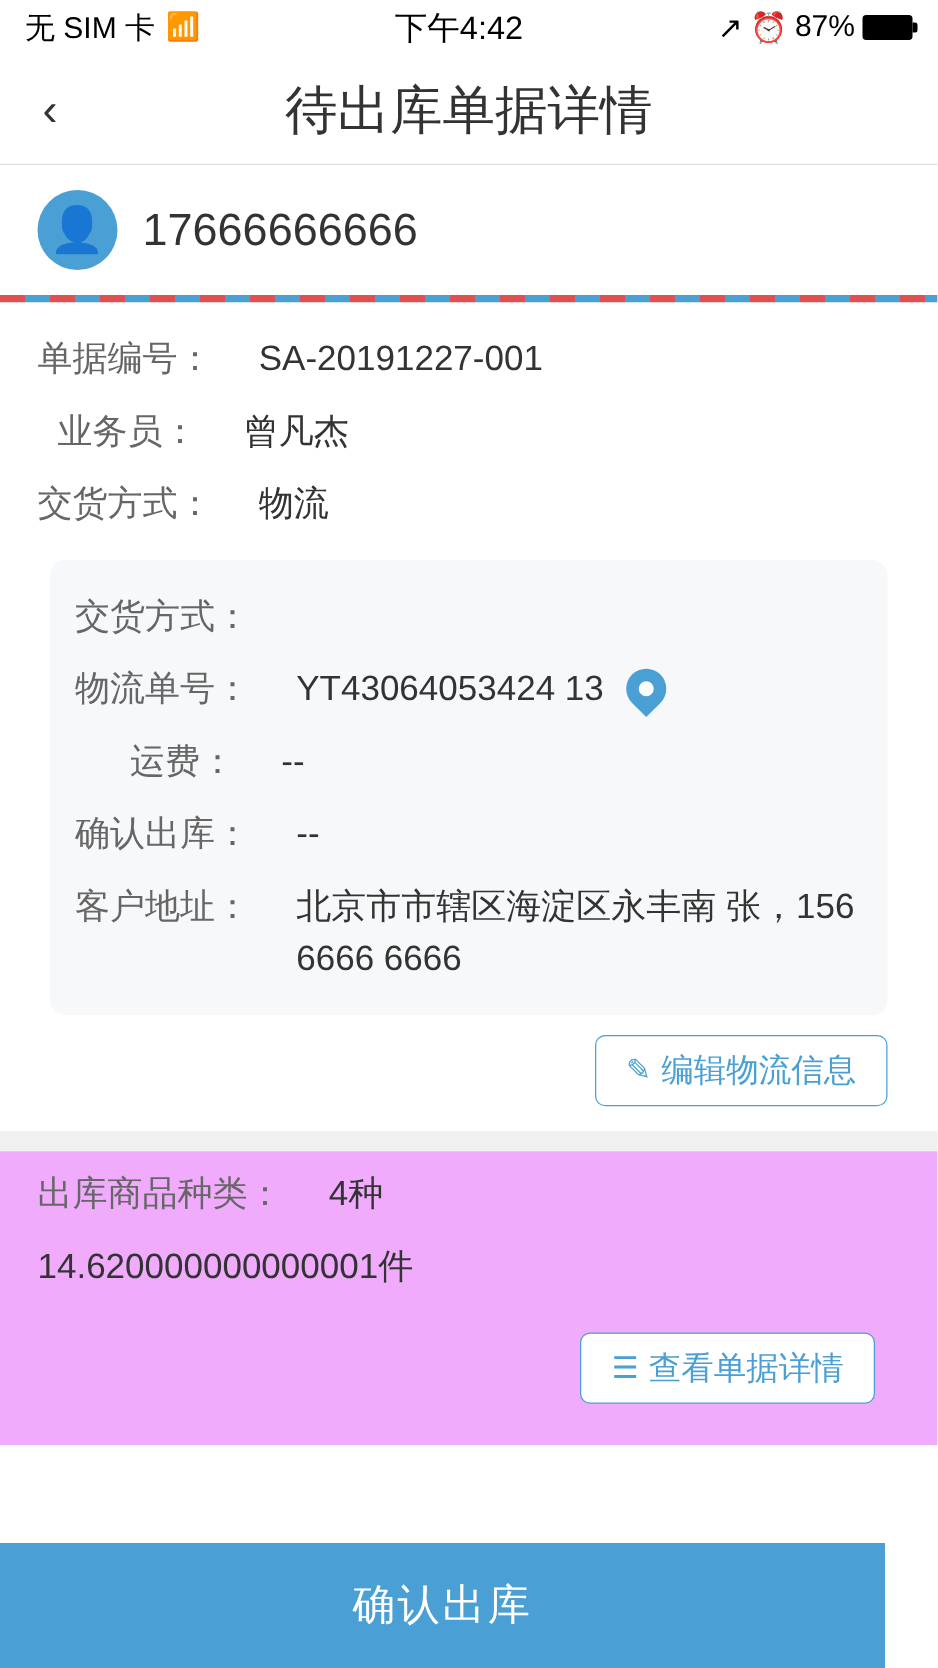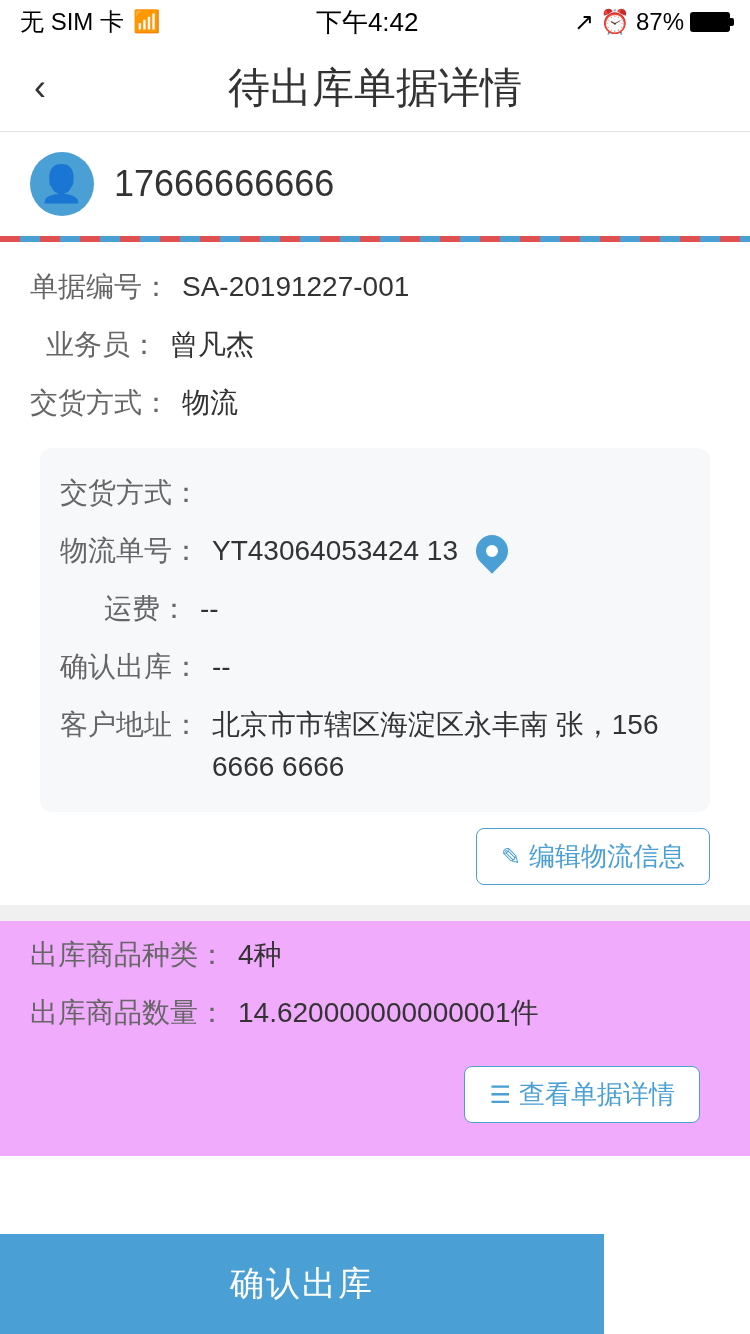--- a/index.html
+++ b/index.html
@@ -115,20 +115,21 @@
       background: #fff;
       padding: 24px 30px;
     }
 
     .field-row {
       display: flex;
       align-items: flex-start;
       margin-bottom: 16px;
       font-size: 28px;
       line-height: 1.5;
+      gap: 25px;
     }
     .field-row:last-child { margin-bottom: 0; }
     .field-label {
       color: #666;
       min-width: 140px;
       text-align: right;
       flex-shrink: 0;
       padding-right: 12px;
     }
     .field-value {
@@ -219,21 +220,21 @@
     
     .white-space {
       background: #fff;
       flex: 1;
     }
 
     
     .confirm-btn-wrap {
       position: fixed;
       bottom: 0;
-      width: 604px;
+      width: 708px;
       background: #4a9fd4;
       height: 100px;
       display: flex;
       align-items: center;
       justify-content: center;
     }
     .confirm-btn {
       color: #fff;
       font-size: 34px;
       font-weight: 500;
@@ -334,21 +335,20 @@
   </div>
 
   <div class="gray-divider"></div>
 
   <div class="bottom-section">
     <div class="field-row">
       <span class="field-label">出库商品种类：</span>
       <span class="field-value">4种</span>
     </div>
     <div class="field-row">
-      <span class="field-label">出库商品数量：</span>
       <span class="field-value">14.620000000000001件</span>
     </div>
 
     <div class="action-btn">
       <button class="view-detail-btn">
         <span class="btn-icon">☰</span>
         <span>查看单据详情</span>
       </button>
     </div>
   </div>

